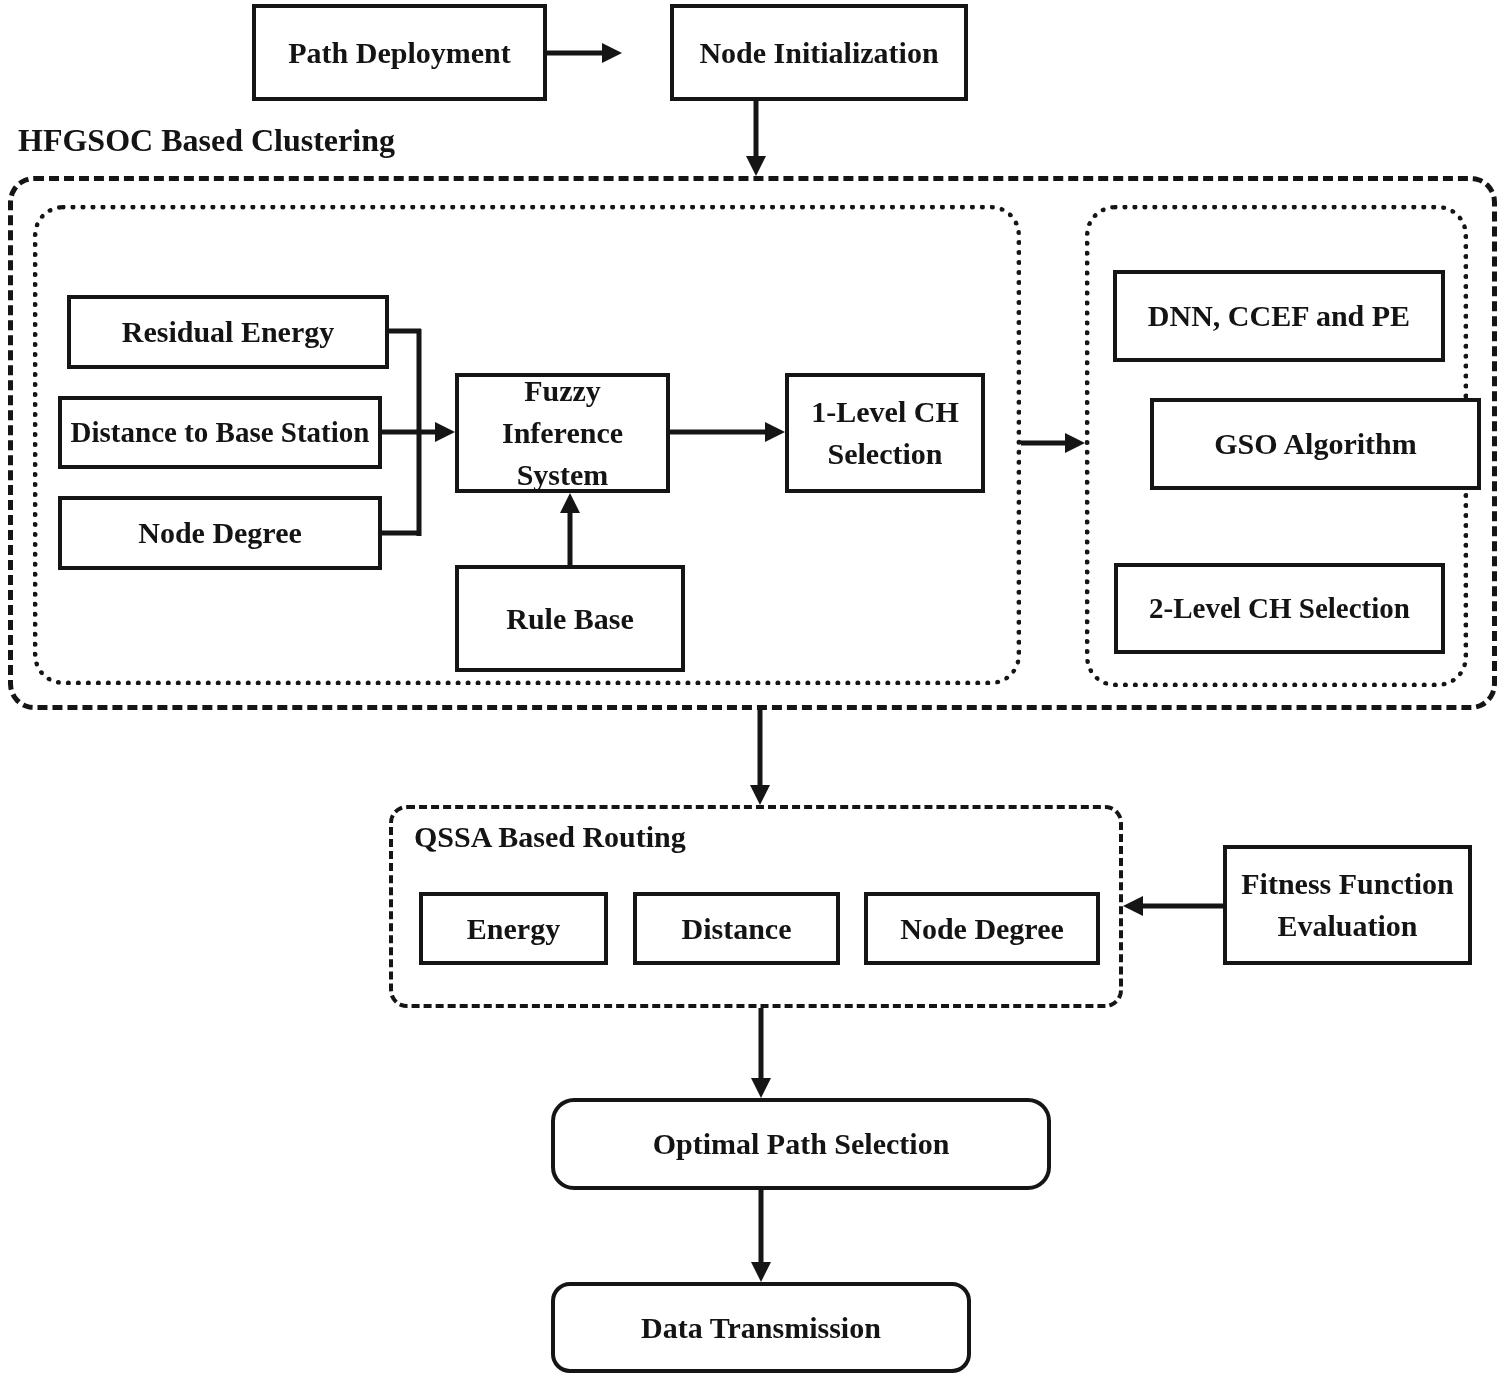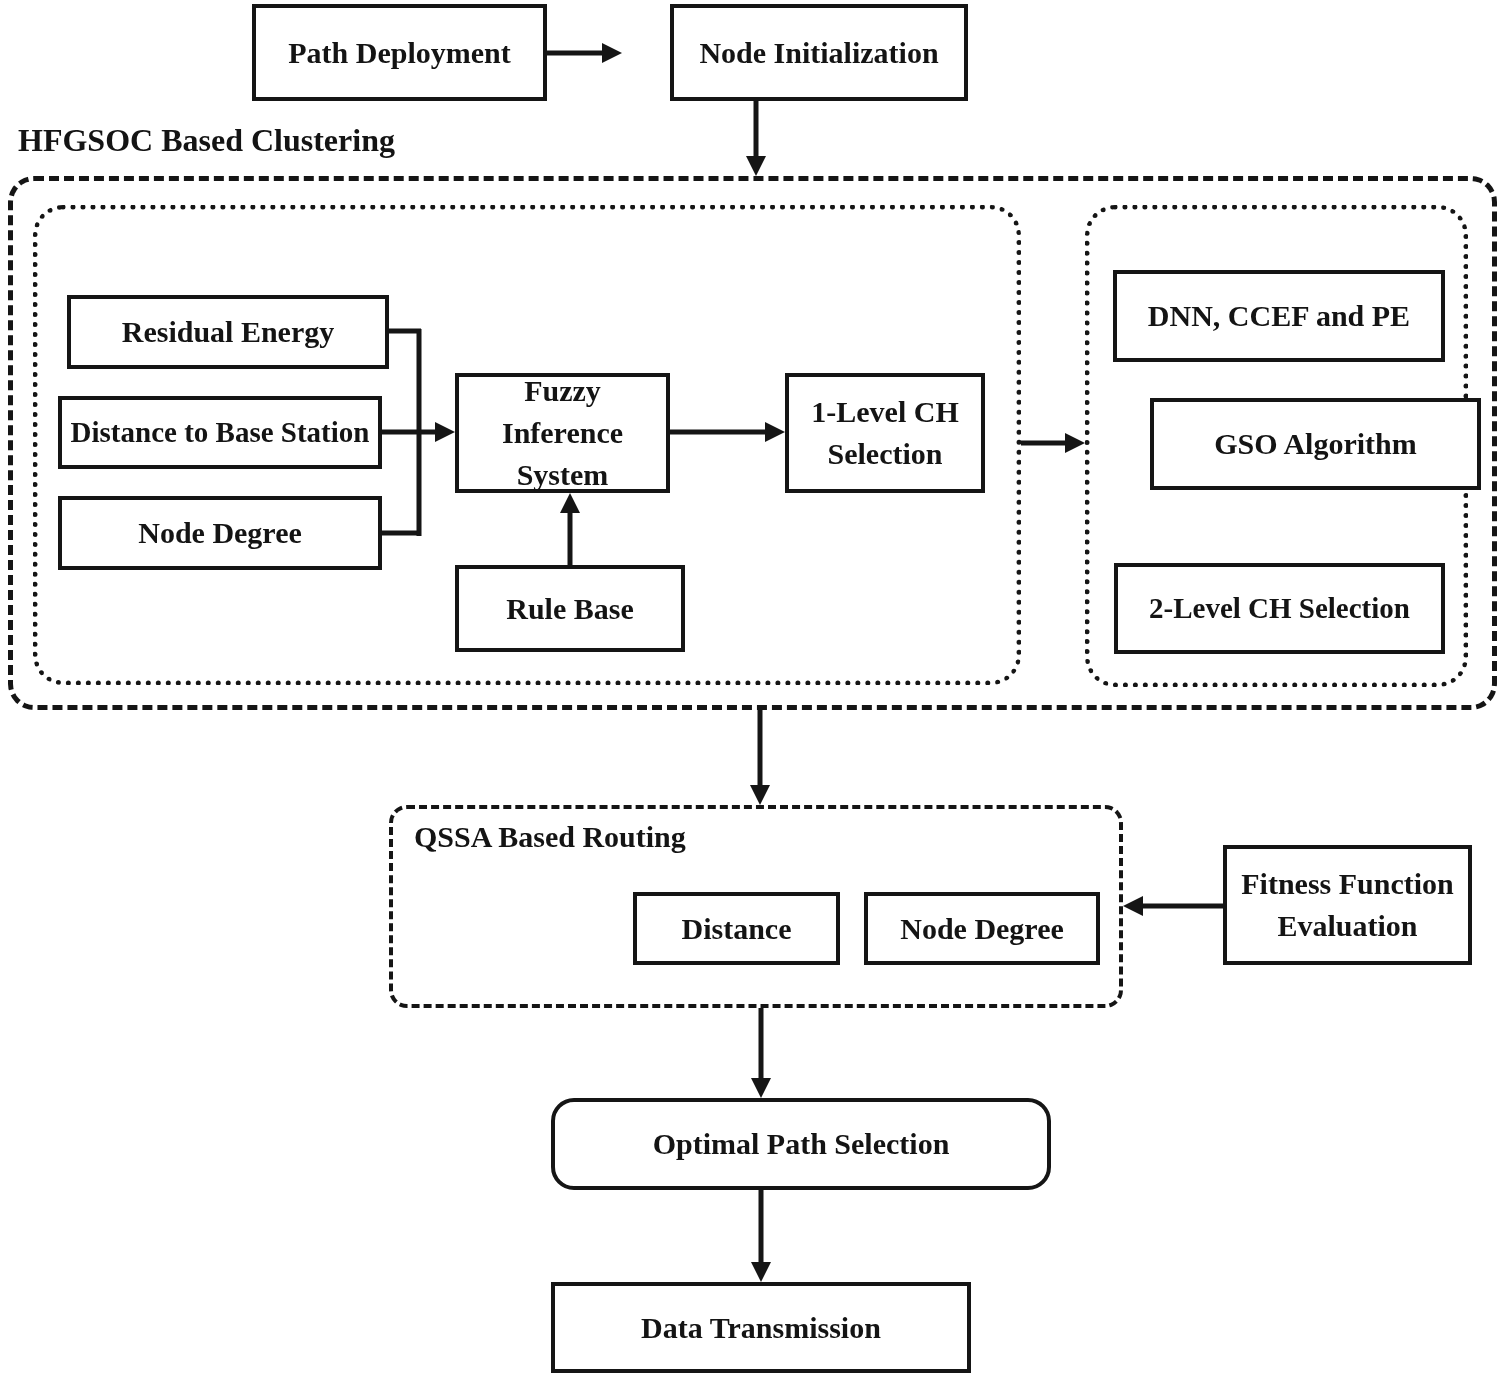--- a/index.html
+++ b/index.html
@@ -65,31 +65,31 @@
   .hfgsoc-label { left: 18px; top: 122px; font-size: 32px; }
   .qssa-label  { left: 414px; top: 820px; font-size: 30px; }
 
   
   .b-node-deployment      { left: 252px;  top: 4px;    width: 295px; height: 97px; }
   .b-node-initialization  { left: 622px;  top: 4px;    width: 298px; height: 97px; margin-left: 48px; }
   .b-residual-energy      { left: 67px;   top: 295px;  width: 322px; height: 74px; }
   .b-distance-base        { left: 58px;   top: 396px;  width: 324px; height: 73px; font-size: 29px; }
   .b-node-degree          { left: 58px;   top: 496px;  width: 324px; height: 74px; }
   .b-fuzzy                { left: 455px;  top: 373px;  width: 215px; height: 120px; }
-  .b-rule-base            { left: 455px;  top: 565px;  width: 230px; height: 87px; }
+  .b-rule-base            { left: 455px;  top: 565px;  width: 230px; height: 107px; }
   .b-level1               { left: 785px;  top: 373px;  width: 200px; height: 120px; }
   .b-dnn                  { left: 1113px; top: 270px;  width: 332px; height: 92px; }
   .b-gso                  { left: 1113px; top: 398px;  width: 331px; height: 92px; margin-left: 37px; }
   .b-level2               { left: 1114px; top: 527px;  width: 331px; height: 91px; font-size: 29px; margin-top: 36px; }
   .b-energy               { left: 419px;  top: 892px;  width: 189px; height: 73px; }
   .b-distance             { left: 633px;  top: 892px;  width: 207px; height: 73px; }
   .b-node-degree2         { left: 864px;  top: 892px;  width: 236px; height: 73px; }
   .b-fitness              { left: 1223px; top: 845px;  width: 249px; height: 120px; }
   .b-optimal              { left: 551px;  top: 1098px; width: 500px; height: 92px; border-radius: 23px; }
-  .b-data-trans           { left: 551px;  top: 1282px; width: 420px; height: 91px; }
+  .b-data-trans           { left: 551px;  top: 1282px; width: 420px; height: 91px; border-radius: 19px; }
 
   
   .c-outer  { left: 8px;    top: 176px; width: 1489px; height: 534px; }
   .c-left   { left: 33px;   top: 205px; width: 988px;  height: 480px; }
   .c-right  { left: 1085px; top: 205px; width: 383px;  height: 482px; }
   .c-qssa   { left: 389px;  top: 805px; width: 734px;  height: 203px; }
 
   .wires line    { stroke: #151515; stroke-width: 5; }
   .wires polygon { fill: #151515; }
 </style>
@@ -166,20 +166,21 @@
   <div class="box b-node-degree">Node Degree</div>
 
   <div class="box b-fuzzy">Fuzzy Inference System</div>
   <div class="box b-rule-base">Rule Base</div>
   <div class="box b-level1">1-Level CH Selection</div>
 
   <div class="box b-dnn">DNN, CCEF and PE</div>
   <div class="box b-gso">GSO Algorithm</div>
   <div class="box b-level2">2-Level CH Selection</div>
 
+  <div class="box b-energy">Energy</div>
   <div class="box b-distance">Distance</div>
   <div class="box b-node-degree2">Node Degree</div>
   <div class="box b-fitness">Fitness Function Evaluation</div>
 
   <div class="box b-optimal">Optimal Path Selection</div>
   <div class="box b-data-trans">Data Transmission</div>
 
 </div>
 
 </body></html>

